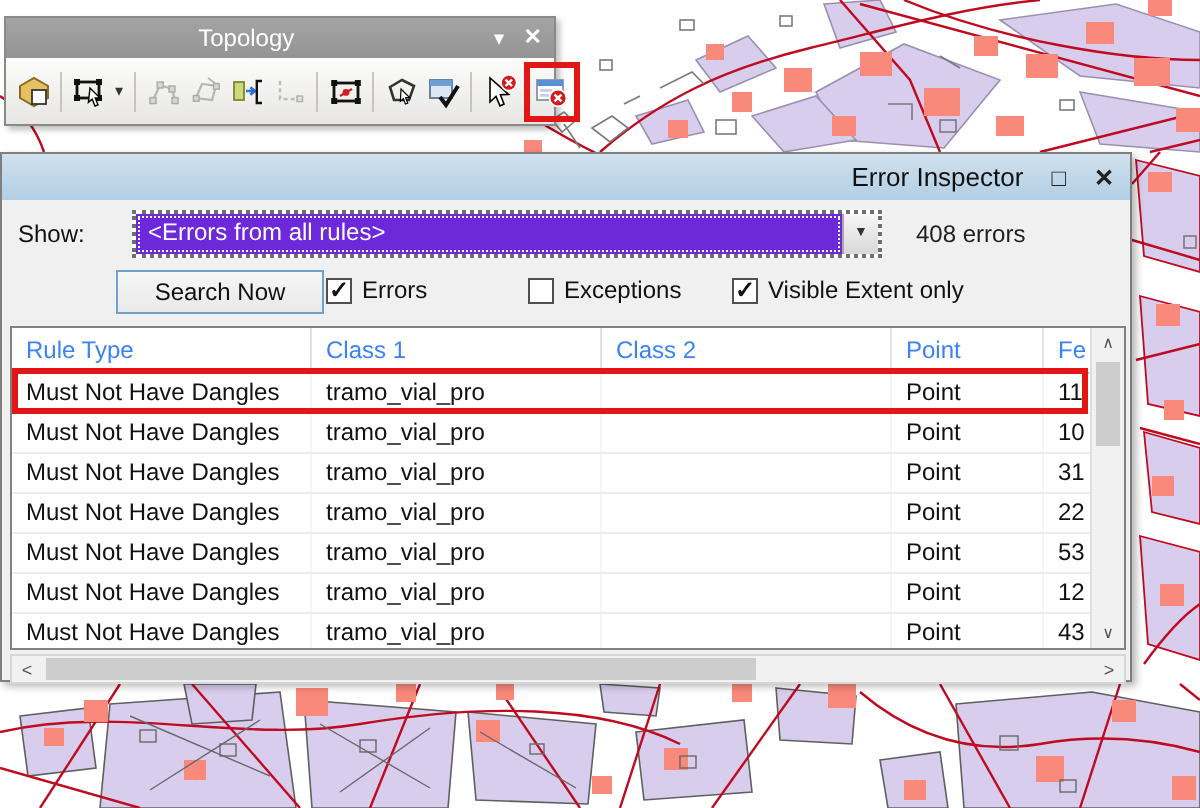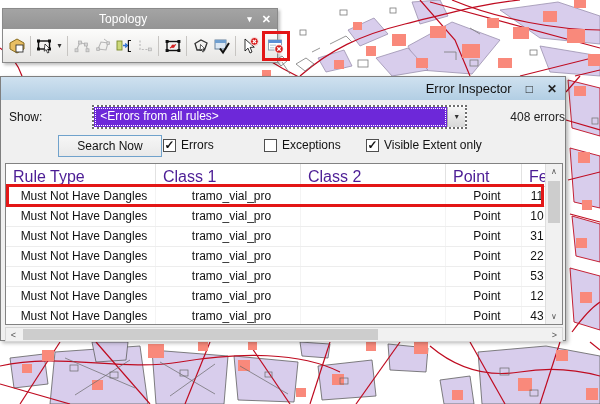--- a/index.html
+++ b/index.html
@@ -46,21 +46,21 @@
     background:#f0f0f0;border:1px solid #7f7f7f;
     box-shadow:2px 2px 4px rgba(0,0,0,.3);
     box-sizing:border-box;
   }
   .insp-titlebar{
     height:23px;background:linear-gradient(#cfe1ef,#b2cee4);
     display:flex;align-items:center;padding:0 8px;font-size:13px;color:#111;
   }
   .insp-titlebar .title{flex:1;text-align:right;}
   .win-glyph{color:#222;font-size:12px;margin-left:14px;cursor:default;line-height:1;}
-  .insp-showrow{height:33px;display:flex;align-items:center;padding-left:8px;position:relative;justify-content:space-between;}
+  .insp-showrow{height:33px;display:flex;align-items:center;padding-left:8px;position:relative;}
   .show-label{width:57px;font-size:12px;color:#111;}
   .dropdown{
     width:371px;height:20px;display:flex;background:#fff;
     border:2px dotted #6e6e6e;
   }
   .dd-value{
     flex:1;background:#6d28d9;color:#fff;font-size:12px;
     padding:2px 4px 0 6px;white-space:nowrap;overflow:hidden;
     outline:1px dotted #fff;outline-offset:-2px;
   }
@@ -84,24 +84,24 @@
   }
   
   .insp-table{
     position:absolute;left:4px;top:86px;width:558px;height:162px;
     background:#fff;border:1px solid #828282;box-sizing:border-box;
   }
   .tbl-inner{position:absolute;left:0;top:0;right:16px;bottom:0;overflow:hidden;}
   .tbl-header,.tr{display:grid;grid-template-columns:150px 145px 145px 76px 1fr;}
   .tbl-header{height:22px;border-bottom:1px solid #cfcfcf;}
   .th{
-    padding:4px 0 0 7px;font-size:16px;color:#4c1d95;
+    padding:4px 0 0 7px;font-size:12px;color:#3b82f6;
     border-right:1px solid #e2e2e2;white-space:nowrap;overflow:hidden;
   }
-  .tr{height:19px;border-bottom:1px solid #ededed;text-align:center;}
+  .tr{height:19px;border-bottom:1px solid #ededed;}
   .td{
     padding:2px 0 0 7px;font-size:12px;color:#111;
     border-right:1px solid #f4f4f4;white-space:nowrap;overflow:hidden;
   }
   .row-annotation{
     position:absolute;left:0;top:20px;width:538px;height:23px;
     border:3px solid #e31616;box-sizing:border-box;
     pointer-events:none;z-index:5;
   }
   

